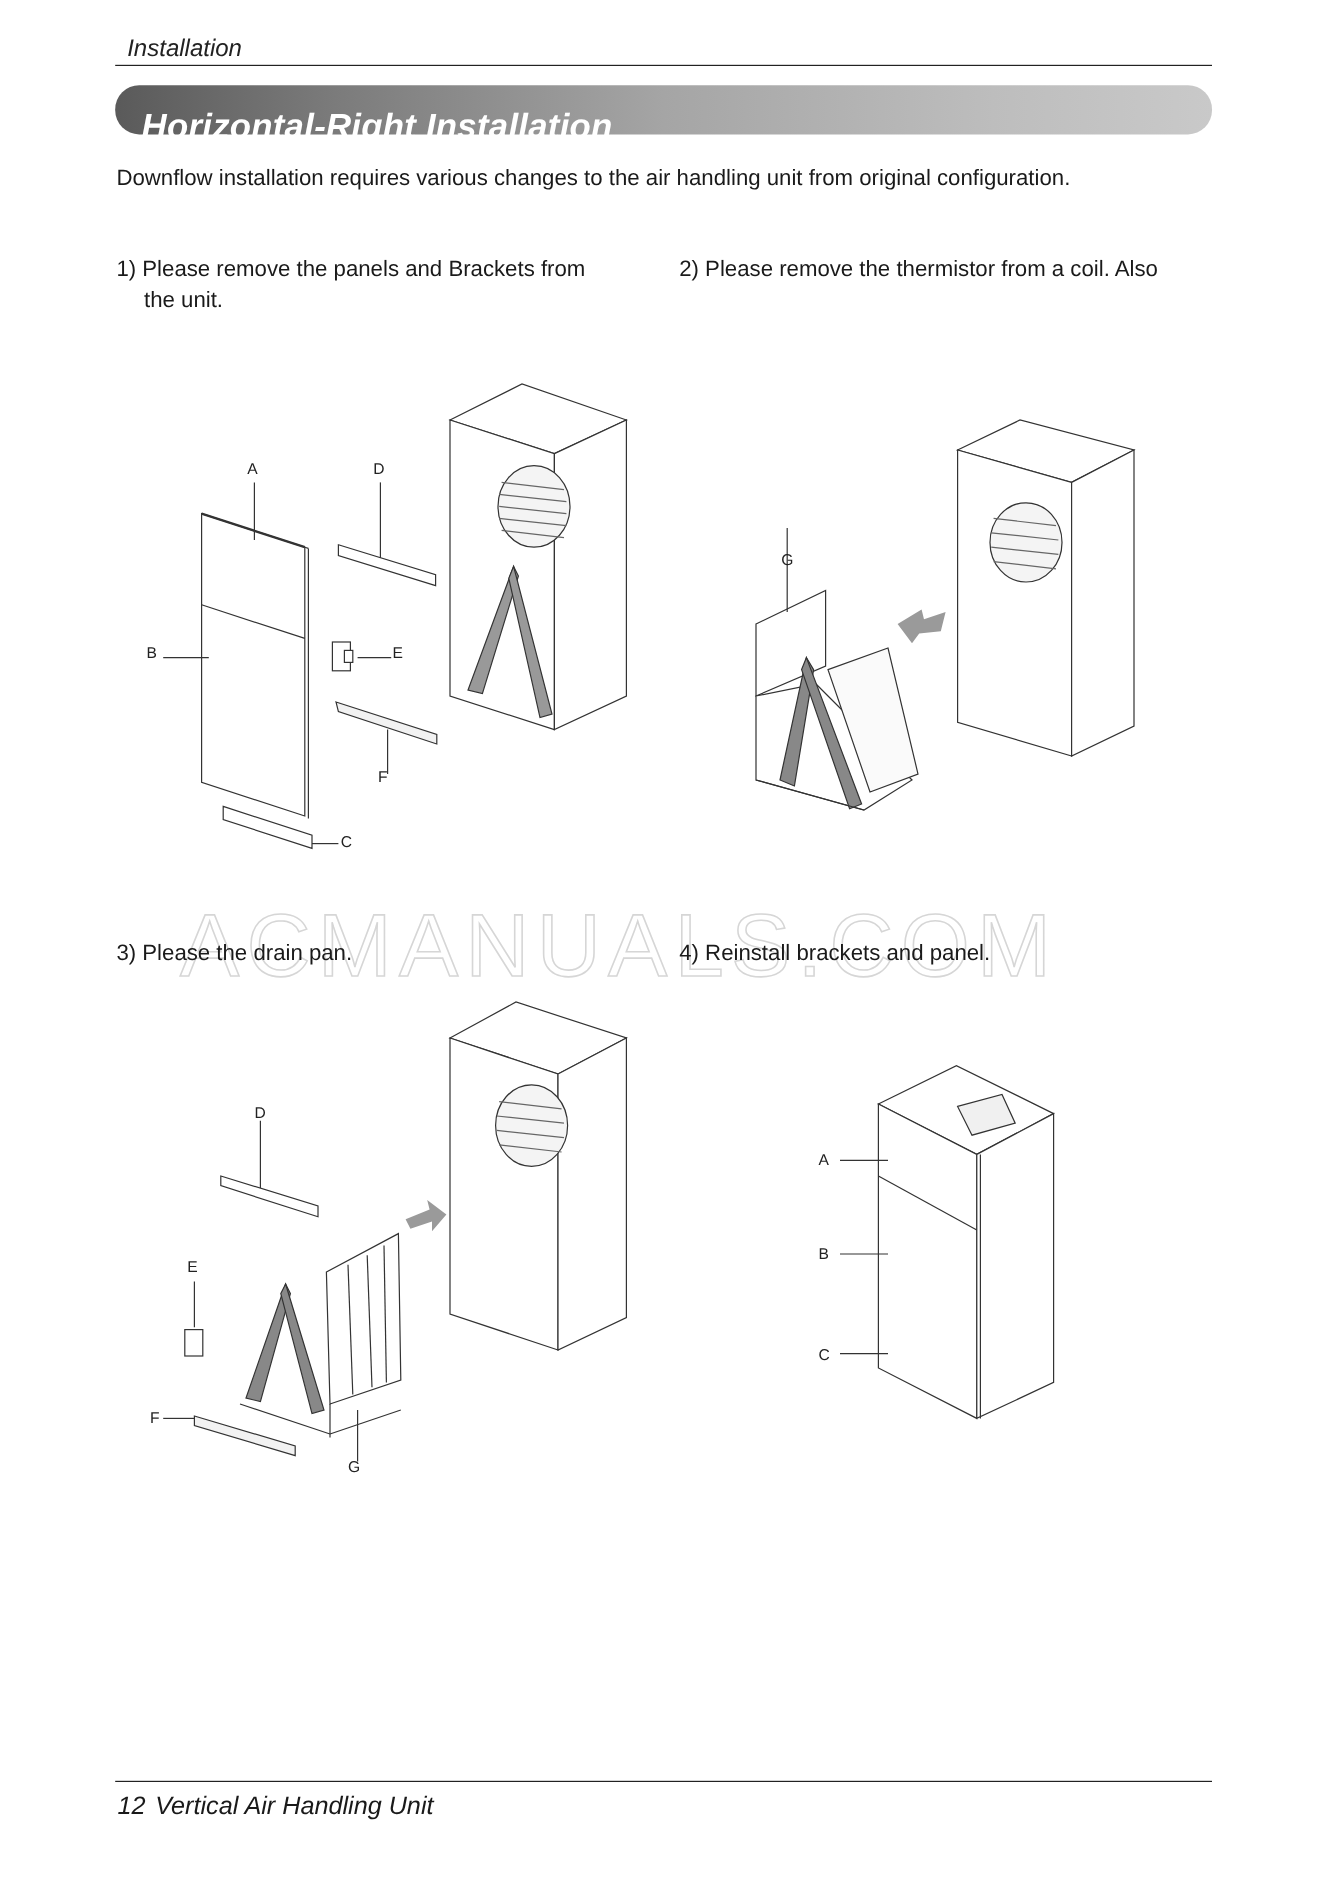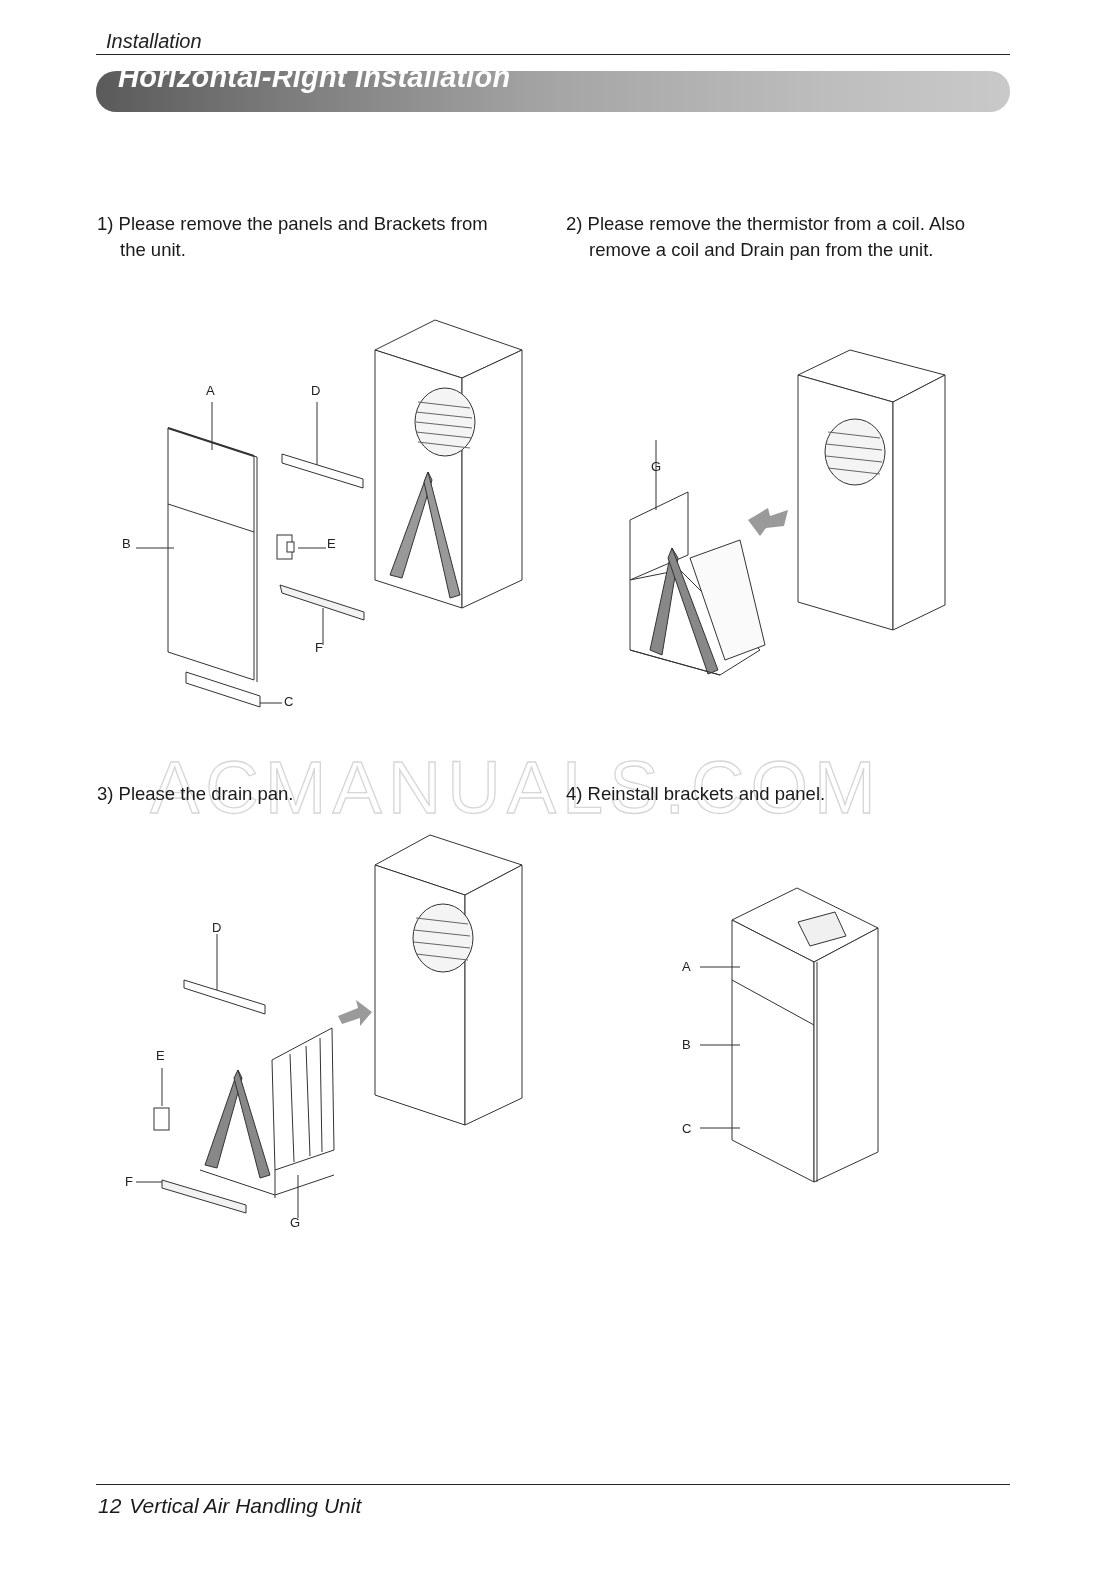--- a/index.html
+++ b/index.html
@@ -2,21 +2,21 @@
 <html><head>
 <meta charset="utf-8">
 <style>
   html, body { margin:0; padding:0; background:#ffffff; }
   body { width:1118px; height:1587px; position:relative; overflow:hidden; font-family:"Liberation Sans", sans-serif; color:#1a1a1a; }
   .abs { position:absolute; }
   .header-label { left:106px; top:30px; font-size:20px; font-style:italic; color:#222; }
   .header-rule { left:96px; top:54px; width:914px; height:1px; background:#222; }
   .banner { left:96px; top:71px; width:914px; height:41px; border-radius:20px;
     background:linear-gradient(90deg,#5a5a5a 0%,#7b7b7b 20%,#a5a5a5 50%,#bdbdbd 80%,#c9c9c9 100%); }
-  .banner-title { left:118px; top:61px; font-size:29px; font-weight:bold; font-style:italic; color:#ffffff; letter-spacing:0.2px; }
+  .banner-title { left:118px; top:90px; font-size:29px; font-weight:bold; font-style:italic; color:#ffffff; letter-spacing:0.2px; }
   .intro { left:97px; top:133px; font-size:18.5px; line-height:29px; color:#1a1a1a; width:920px; }
   .step { font-size:18.5px; line-height:26px; color:#1a1a1a; }
   .step .num { display:inline-block; }
   .step .cont { padding-left:23px; display:block; }
   .fig { position:absolute; }
   .lbl { position:absolute; font-size:13px; color:#222; }
   .watermark { left:150px; top:745px; font-size:74px; font-weight:normal; color:transparent;
     -webkit-text-stroke:1.3px #d6d6d6; letter-spacing:6px; white-space:nowrap; }
   .footer-rule { left:96px; top:1484px; width:914px; height:1px; background:#222; }
   .footer { left:98px; top:1494px; font-size:21px; font-style:italic; color:#1a1a1a; }
@@ -24,34 +24,34 @@
 </style>
 </head>
 <body>
 
 <div class="abs header-label">Installation</div>
 <div class="abs header-rule"></div>
 <div class="abs banner"></div>
 <div class="abs banner-title">Horizontal-Right Installation</div>
 
 <div class="abs intro">
+  <div>Downflow installation requires various changes to the air handling unit from original configuration.</div>
 </div>
 
 <div class="abs watermark">ACMANUALS.COM</div>
 
 <div class="abs step" style="left:97px;top:211px;width:450px;">
   <span class="num">1)</span>
   <span>Please remove the panels and Brackets from</span>
   <span class="cont">the unit.</span>
 </div>
 
 <div class="abs step" style="left:566px;top:211px;width:450px;">
   <span class="num">2)</span>
   <span>Please remove the thermistor from a coil. Also</span>
-  <span class="cont">remove a coil and Drain pan from the unit.</span>
 </div>
 
 <div class="abs step" style="left:97px;top:781px;width:450px;">
   <span class="num">3)</span>
   <span>Please the drain pan.</span>
 </div>
 
 <div class="abs step" style="left:566px;top:781px;width:450px;">
   <span class="num">4)</span>
   <span>Reinstall brackets and panel.</span>

